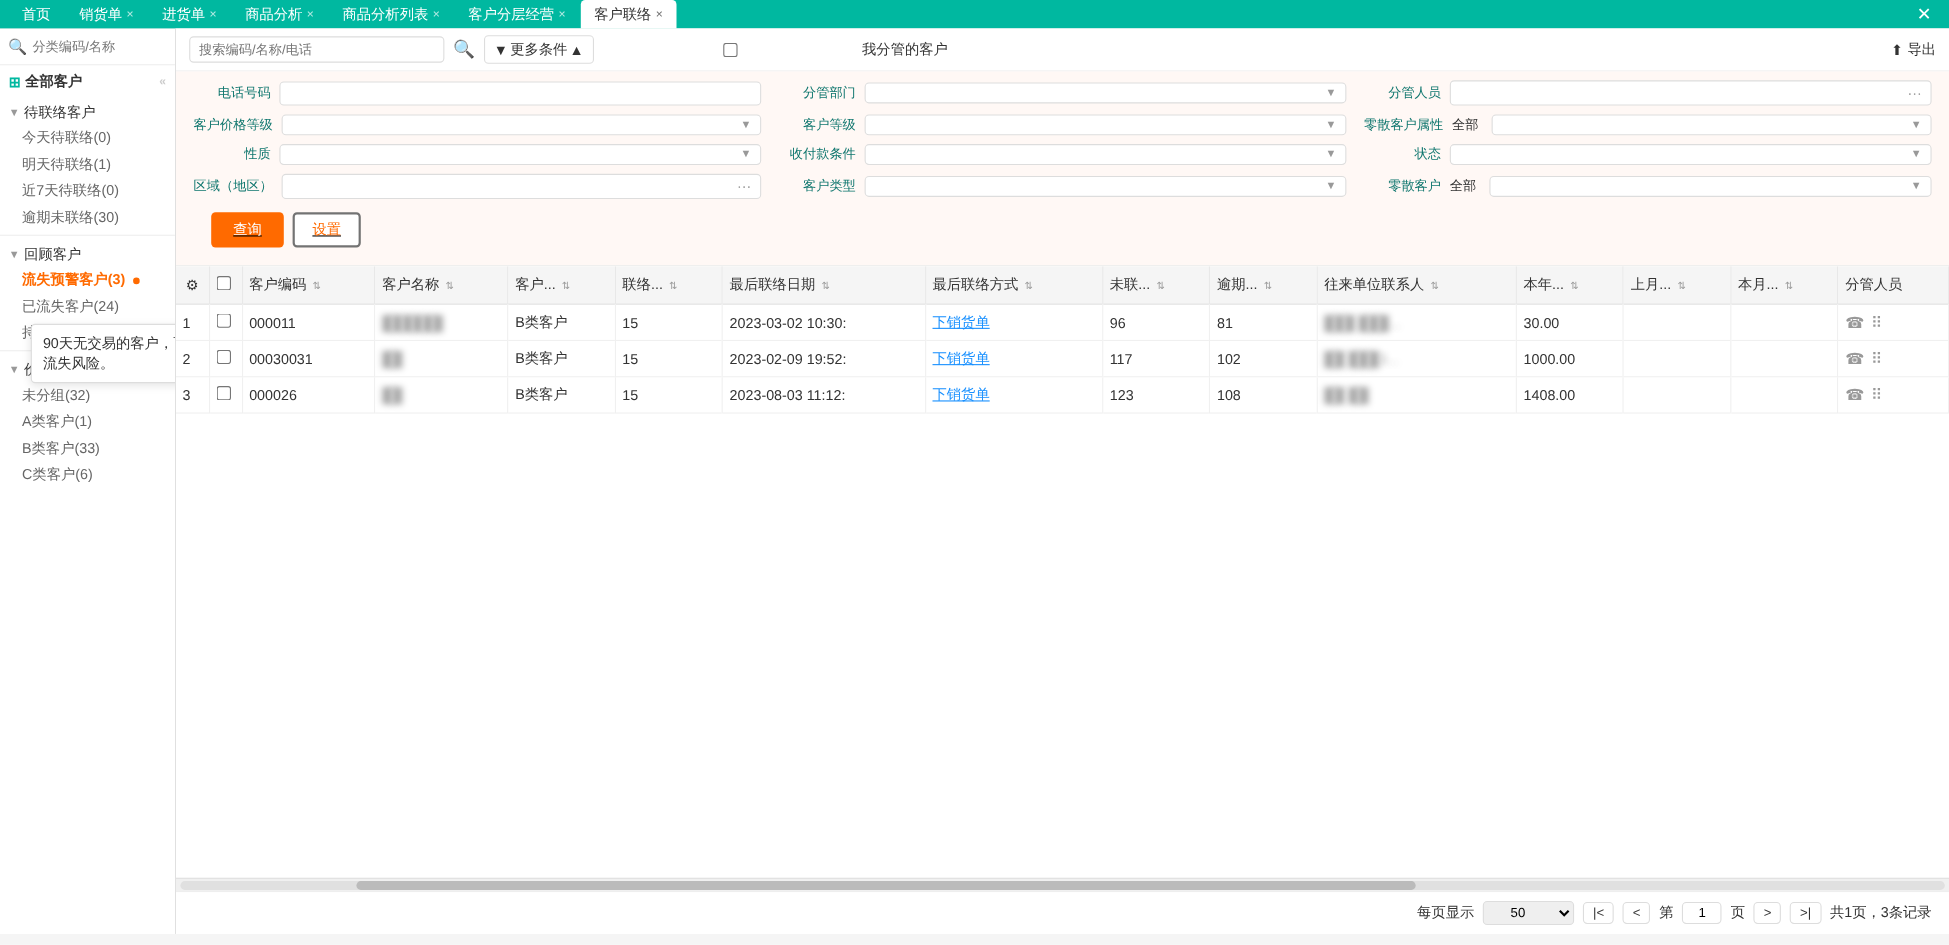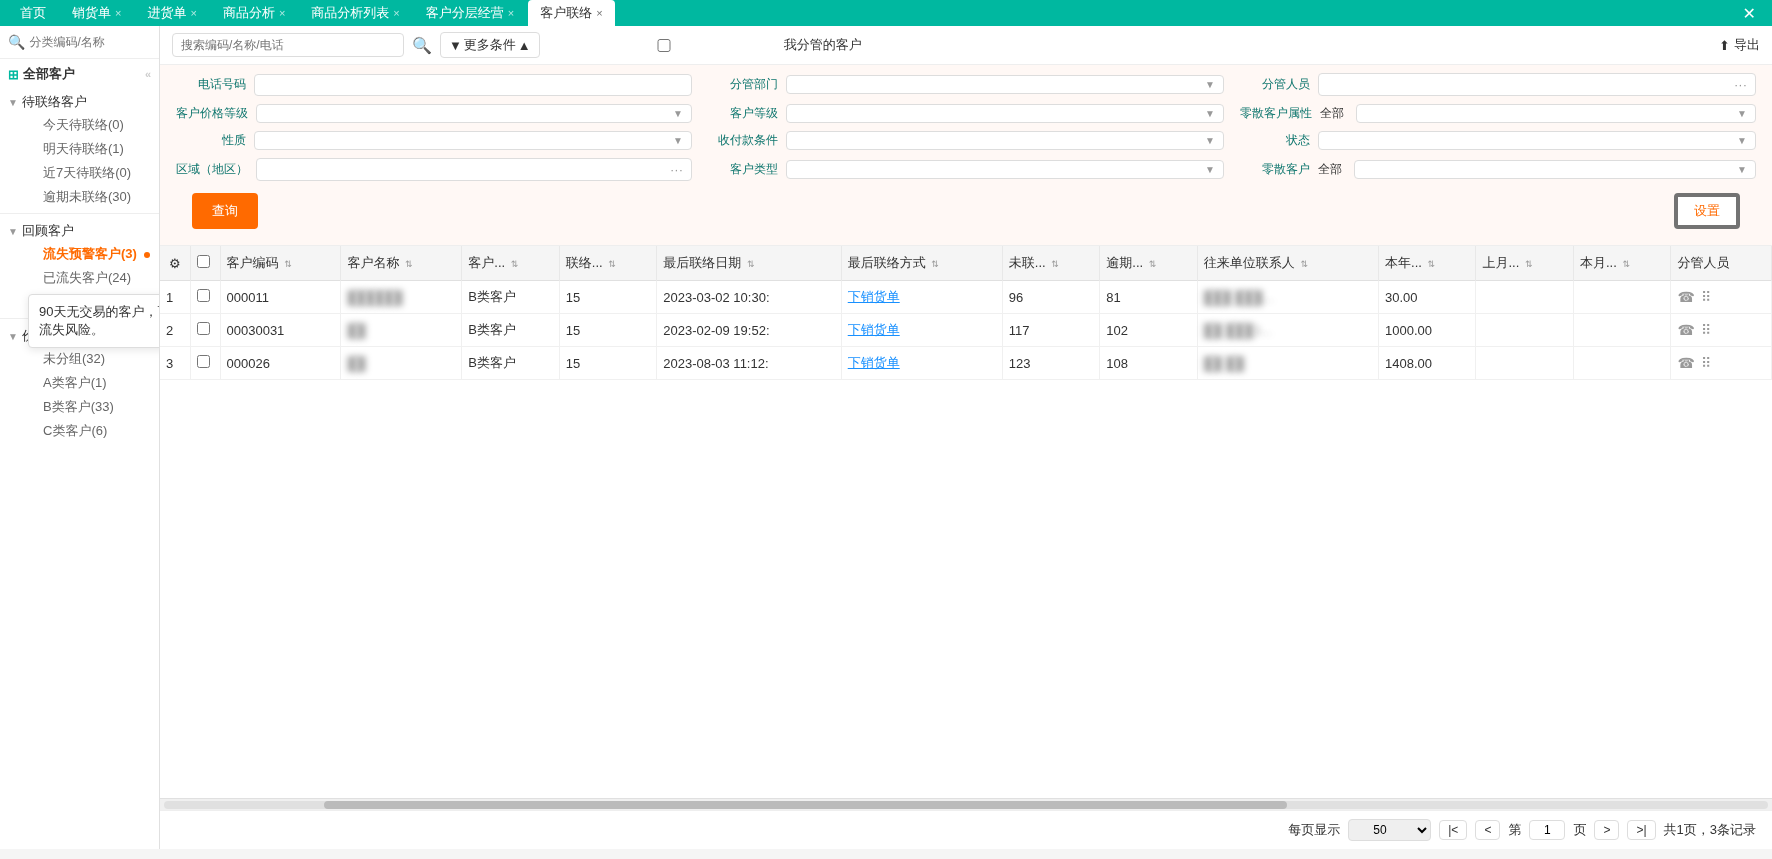--- a/index.html
+++ b/index.html
@@ -106,21 +106,20 @@
     }
     .sidebar-group-title .arrow {
       font-size: 10px;
       color: #999;
     }
     .sidebar-item {
       padding: 3px 8px 3px 20px;
       font-size: 12px;
       color: #666;
       cursor: pointer;
-      margin-left: 23px;
     }
     .sidebar-item.active {
       color: #ff6a00;
       font-weight: bold;
     }
     .sidebar-item .orange-dot {
       display: inline-block;
       width: 6px;
       height: 6px;
       background: #ff6a00;
@@ -256,37 +255,38 @@
       align-items: center;
       justify-content: space-between;
       cursor: pointer;
       color: #999;
     }
     .filter-select .chevron { color: #999; font-size: 10px; }
 
     
     .action-row {
       display: flex;
-      justify-content: space-between;
+      justify-content: flex-start;
       gap: 8px;
       padding: 4px 16px 8px 16px;
+      text-decoration: underline;
     }
     .btn-query {
       background: #ff6a00;
       color: #fff;
       border: none;
       border-radius: 4px;
       padding: 5px 20px;
       cursor: pointer;
       font-size: 13px;
     }
     .btn-settings {
       background: #fff;
       color: #ff6a00;
-      border: 4px solid #737373;
+      border: 2px solid #737373;
       border-radius: 4px;
       padding: 5px 16px;
       cursor: pointer;
       font-size: 13px;
     }
 
     
     .table-container {
       flex: 1;
       overflow-y: auto;

